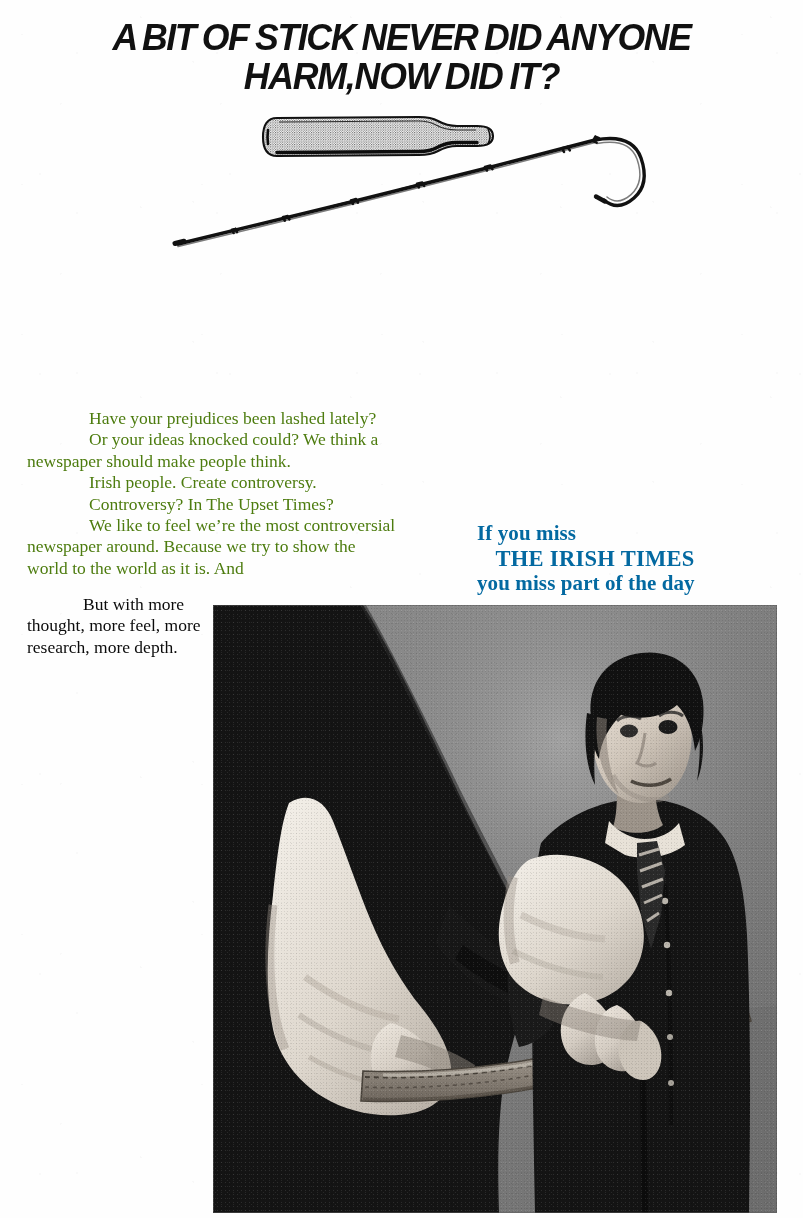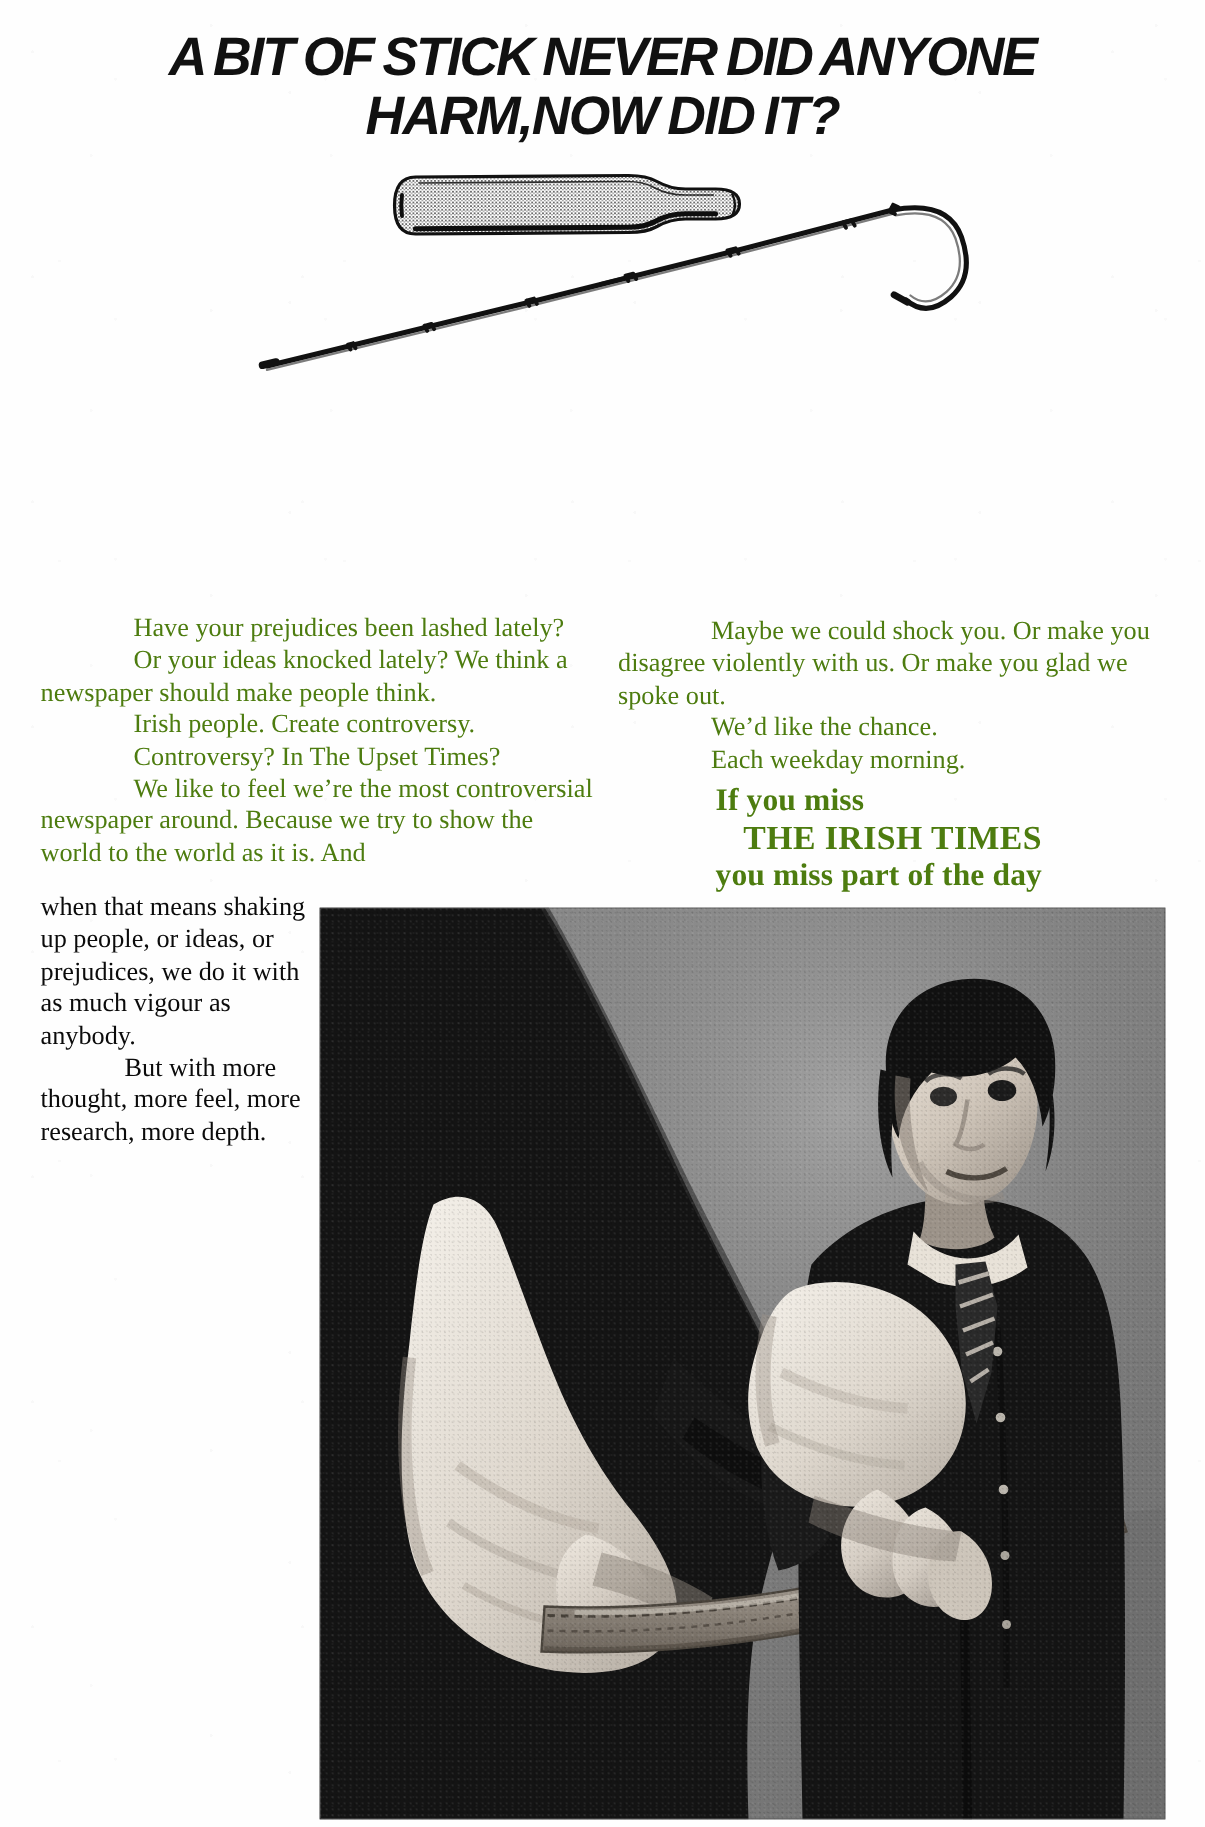--- a/index.html
+++ b/index.html
@@ -95,21 +95,21 @@
 
   
   #signoff {
     position: absolute;
     top: 521px;
     left: 477px;
     font-family: "Liberation Serif", "DejaVu Serif", serif;
     font-weight: bold;
     font-size: 21px;
     line-height: 25px;
-    color: #4d7c0f;
+    color: #0369a1;
     letter-spacing: .1px;
   }
   #signoff .so-line { display: block; white-space: nowrap; }
   #signoff .so-caps { font-size: 22.5px; letter-spacing: .3px; text-align: right; }
 
   
   #photo {
     position: absolute;
     left: 213px;
     top: 605px;
@@ -213,36 +213,30 @@
 
         <path d="M450,105.5 L441,100.5" stroke-width="4.4"></path>
 
         <path d="M438,45 l2.4,-4.4 M440.4,40.6 l3.6,1.6 M438,45 l3.6,1.6" stroke-width="2.6"></path>
       </g>
     </svg>
   </div>
 
   <div id="col-left" class="col">
     <p>Have your prejudices been lashed lately?</p>
-    <p>Or your ideas knocked lately? We think a newspaper should make people think.</p>
+    <p>Or your ideas knocked could? We think a newspaper should make people think.</p>
     <p>Irish people. Create controversy.</p>
     <p>Controversy? In The Upset Times?</p>
     <p>We like to feel we’re the most controversial newspaper around. Because we try to show the world to the world as it is. And</p>
   </div>
 
   <div id="col-left-narrow">
-    <p>when that means shaking up people, or ideas, or prejudices, we do it with as much vigour as anybody.</p>
     <p class="indent">But with more thought, more feel, more research, more depth.</p>
   </div>
 
-  <div id="col-right" class="col">
-    <p>Maybe we could shock you. Or make you disagree violently with us. Or make you glad we spoke out.</p>
-    <p>We’d like the chance.</p>
-    <p>Each weekday morning.</p>
-  </div>
 
   <div id="signoff">
     <span class="so-line">If you miss</span>
     <span class="so-line so-caps">THE IRISH TIMES</span>
     <span class="so-line">you miss part of the day</span>
   </div>
 
   <div id="photo">
     <svg viewBox="0 0 564 608" xmlns="http://www.w3.org/2000/svg">
       <defs>

